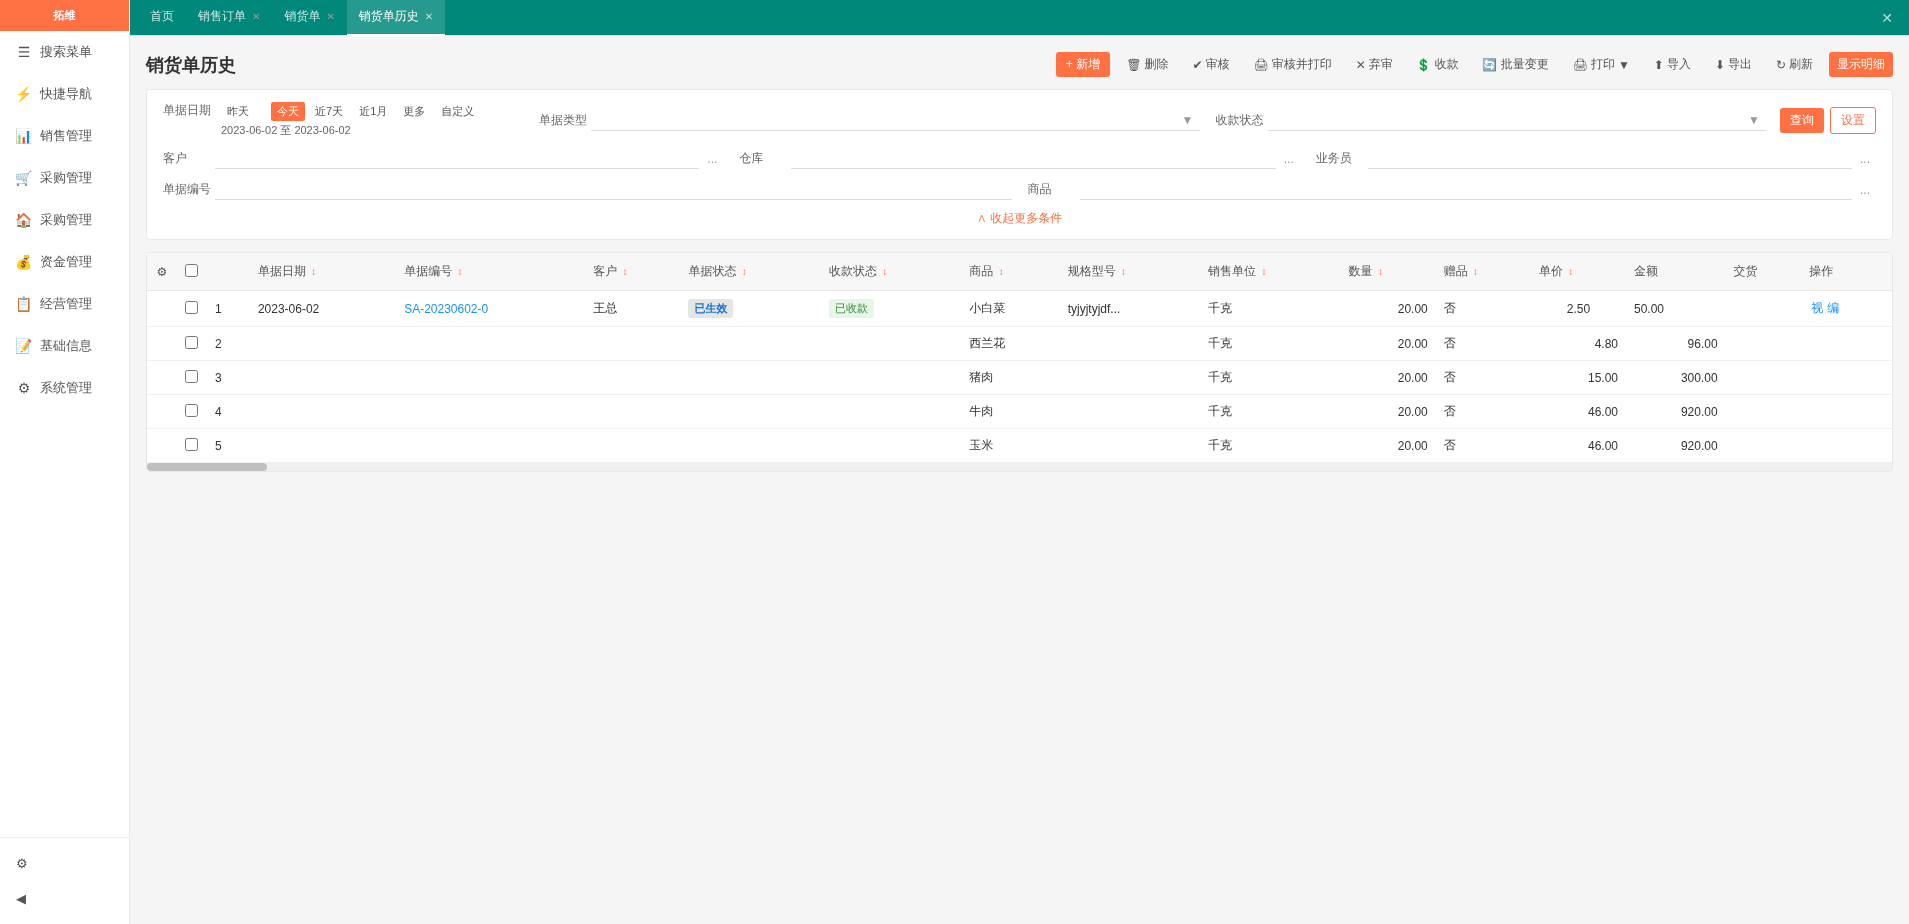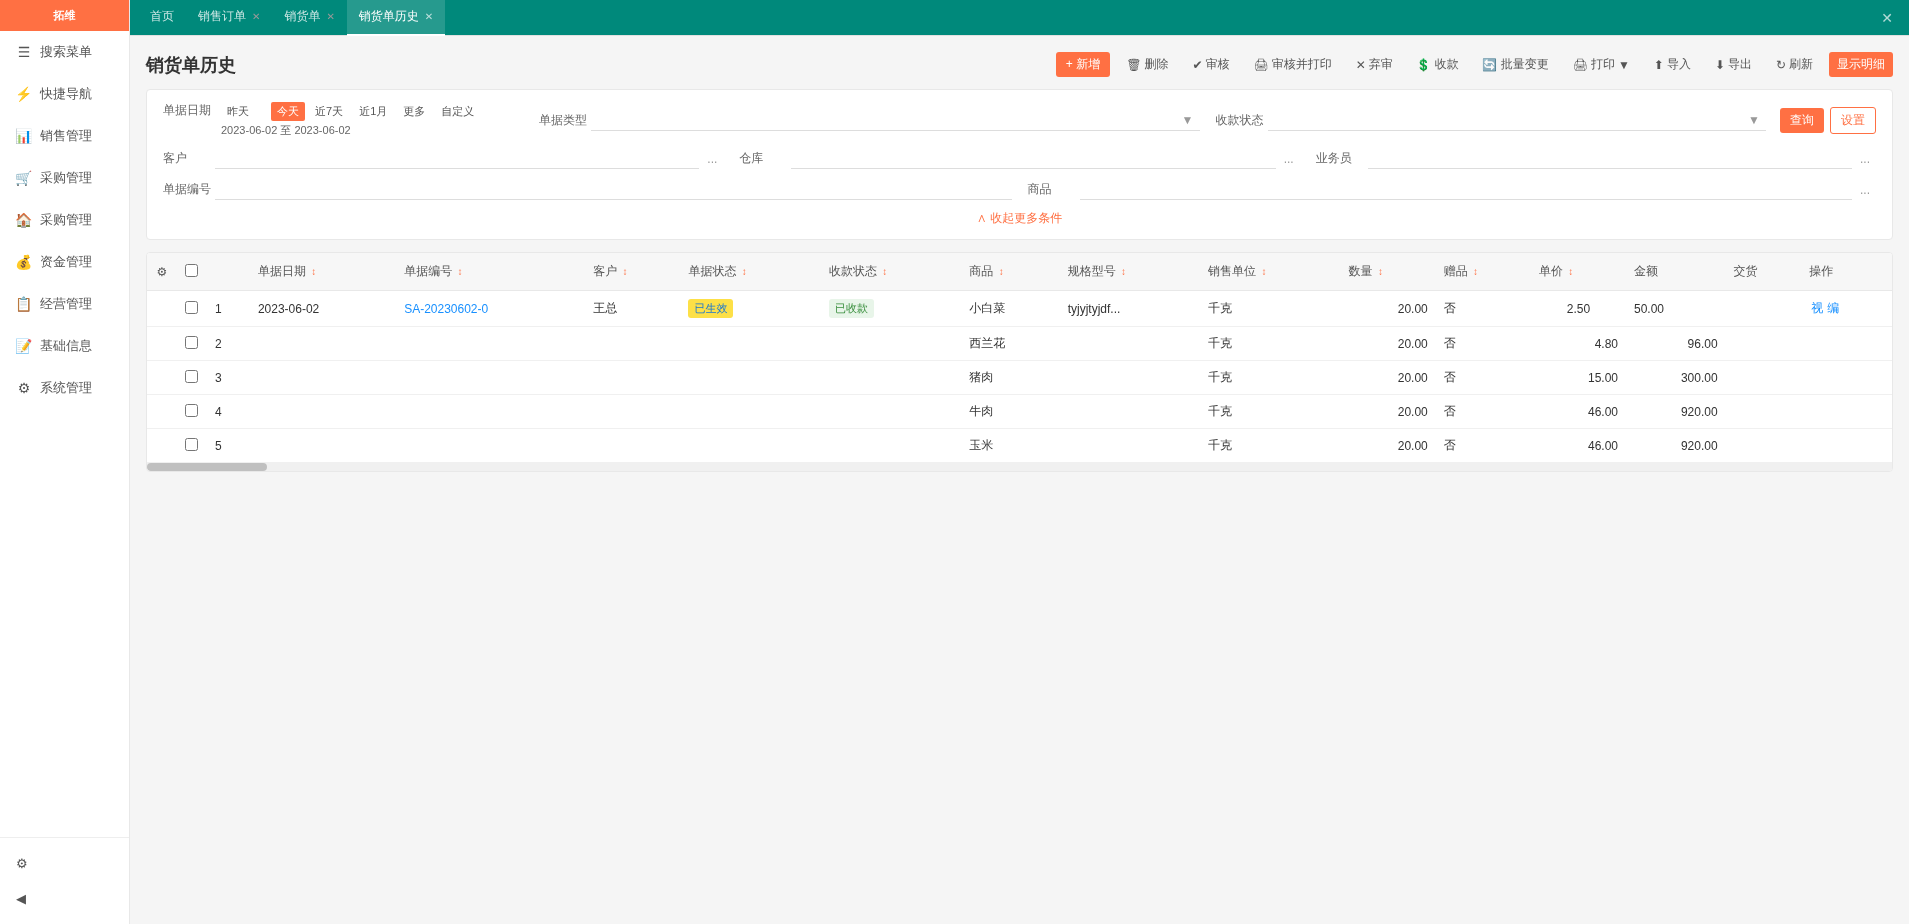--- a/index.html
+++ b/index.html
@@ -51,21 +51,21 @@
     .table-wrapper { background: #fff; border: 1px solid #e8e8e8; border-radius: 4px; overflow: auto; }
     table { width: 100%; border-collapse: collapse; font-size: 12px; }
     thead tr { background: #f7f7f7; }
     th { padding: 10px 8px; text-align: left; color: #555; font-weight: 500; border-bottom: 1px solid #e8e8e8; white-space: nowrap; font-size: 12px; }
     th.sortable { cursor: pointer; }
     th .sort-icon { color: #ff7043; font-size: 10px; margin-left: 2px; }
     td { padding: 8px 8px; border-bottom: 1px solid #f0f0f0; color: #333; white-space: nowrap; vertical-align: middle; }
     .table-settings { width: 30px; }
     .table-checkbox { width: 30px; }
     .status-badge { display: inline-block; padding: 2px 6px; border-radius: 3px; font-size: 11px; }
-    .status-active { background: #fde047; color: #1976d2; }
+    .status-active { background: #e5e5e5; color: #1976d2; font-weight: bold; }
     .status-paid { background: #e8f5e9; color: #388e3c; }
     .action-btn { color: #1890ff; cursor: pointer; font-size: 12px; padding: 0 2px; }
 
     
     .table-footer { display: flex; align-items: center; justify-content: space-between; padding: 8px 12px; background: #fffde7; border-top: 1px solid #e8e8e8; font-size: 12px; }
     .total-label { color: #555; }
     .total-value { font-weight: bold; color: #333; }
     .pagination { display: flex; align-items: center; gap: 8px; font-size: 12px; padding: 8px 16px; background: #fff; border-top: 1px solid #e8e8e8; justify-content: flex-end; }
     .pagination-btn { padding: 3px 7px; border: 1px solid #ddd; cursor: pointer; background: #fff; font-size: 12px; border-radius: 2px; color: #555; }
     .pagination-input { width: 40px; padding: 3px 6px; border: 1px solid #ddd; text-align: center; font-size: 12px; border-radius: 2px; }

